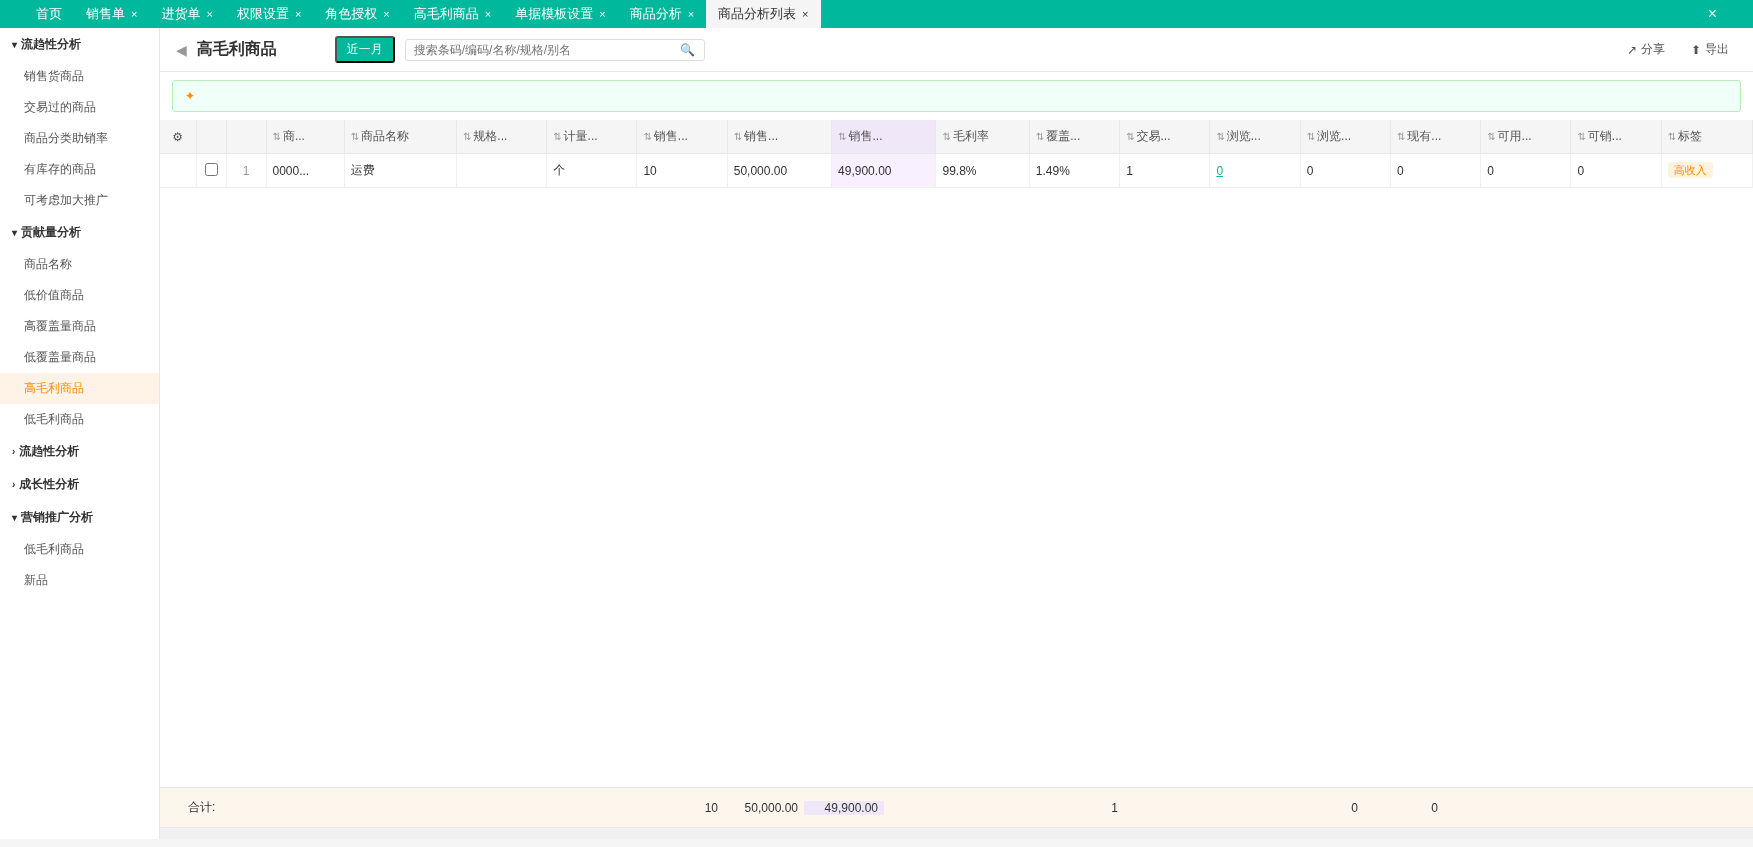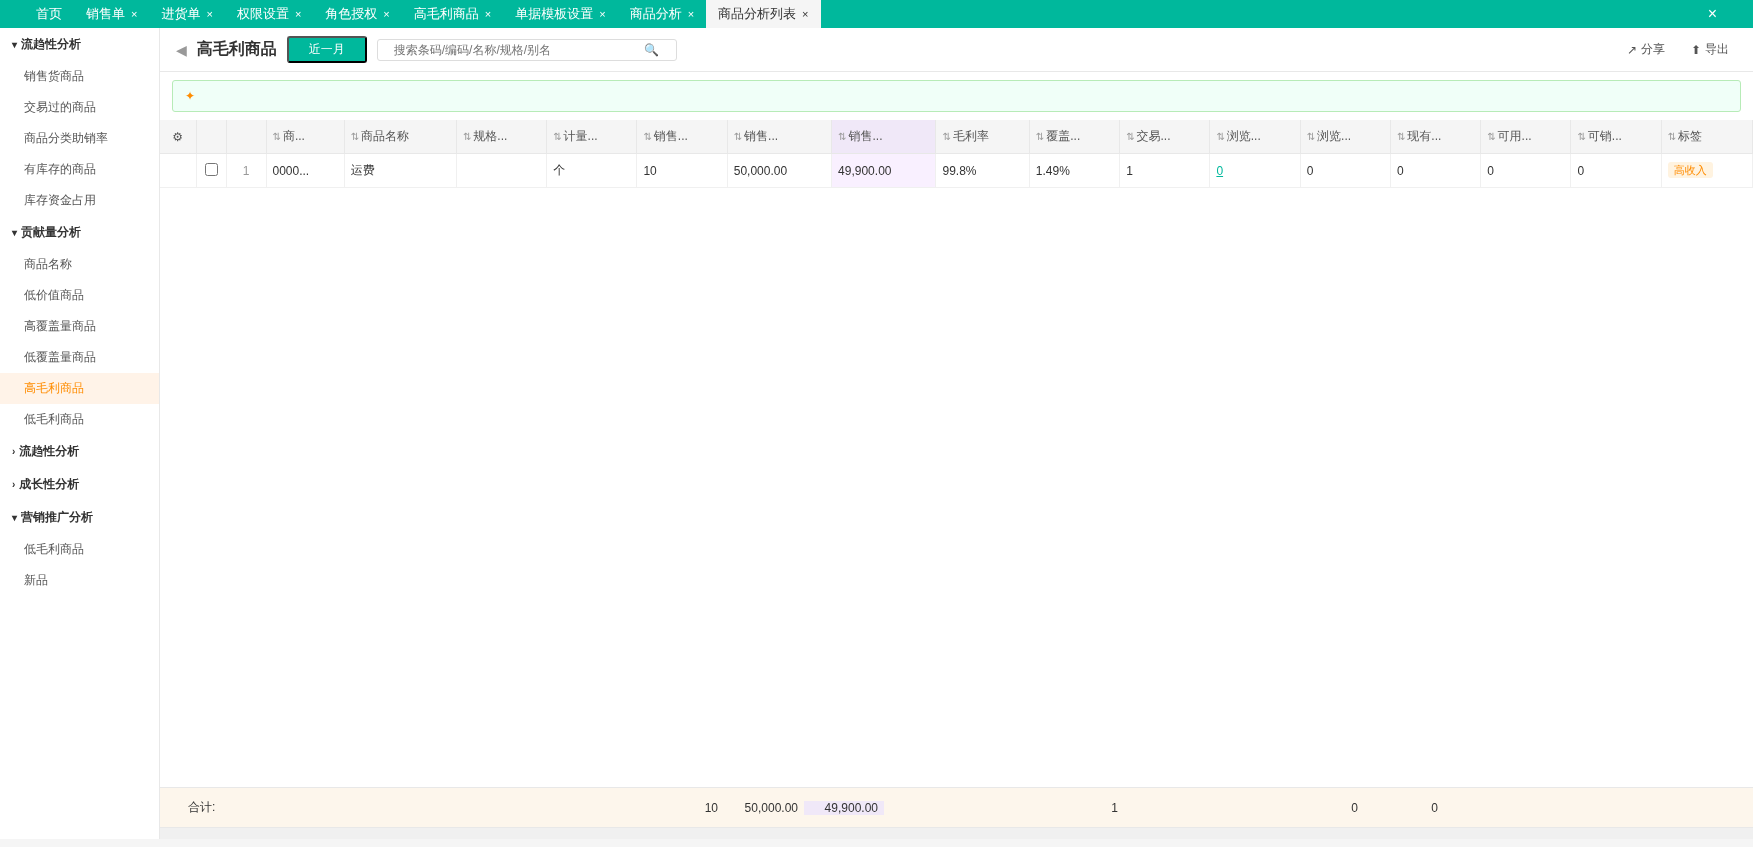--- a/index.html
+++ b/index.html
@@ -87,31 +87,32 @@
       font-size: 14px;
     }
     .content-header .page-title {
       font-size: 16px;
       font-weight: bold;
       color: #333;
     }
     .content-header .time-filter {
       background: #00b89c;
       color: white;
-      padding: 3px 20px;
+      padding: 3px 10px;
       border-radius: 3px;
       font-size: 12px;
       cursor: pointer;
+      margin-left: 48px;
     }
     .content-header .search-box {
       display: flex;
       align-items: center;
       border: 1px solid #ddd;
       border-radius: 3px;
-      padding: 3px 16px;
+      padding: 3px 8px;
       gap: 5px;
       flex: 1;
       max-width: 300px;
     }
     .content-header .search-box input {
       border: none;
       outline: none;
       font-size: 12px;
       color: #999;
       width: 100%;
@@ -273,21 +274,21 @@
   <div class="sidebar">
 
     <div class="sidebar-group-title">
       <span class="arrow">▾</span>
       <span>流趋性分析</span>
     </div>
     <div class="sidebar-item">销售货商品</div>
     <div class="sidebar-item">交易过的商品</div>
     <div class="sidebar-item">商品分类助销率</div>
     <div class="sidebar-item">有库存的商品</div>
-    <div class="sidebar-item">库存资金占用</div>
+    <div class="sidebar-item">可考虑加大推广</div>
 
     <div class="sidebar-group-title">
       <span class="arrow">▾</span>
       <span>贡献量分析</span>
     </div>
     <div class="sidebar-item">商品名称</div>
     <div class="sidebar-item">低价值商品</div>
     <div class="sidebar-item">高覆盖量商品</div>
     <div class="sidebar-item">低覆盖量商品</div>
     <div class="sidebar-item active">高毛利商品</div>

